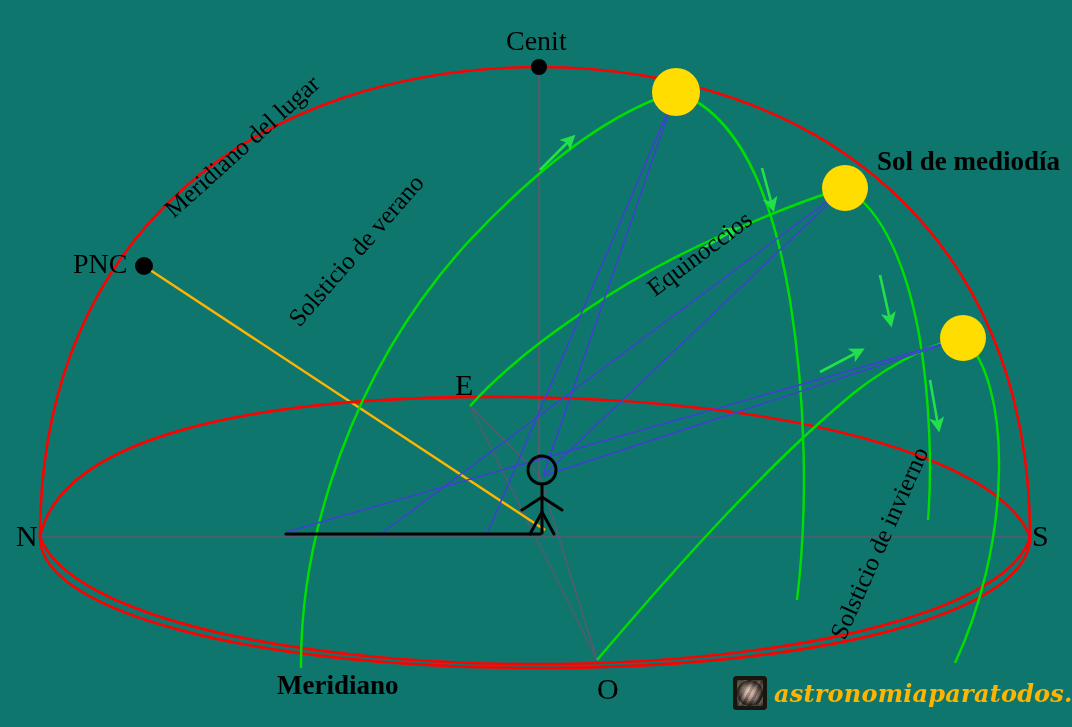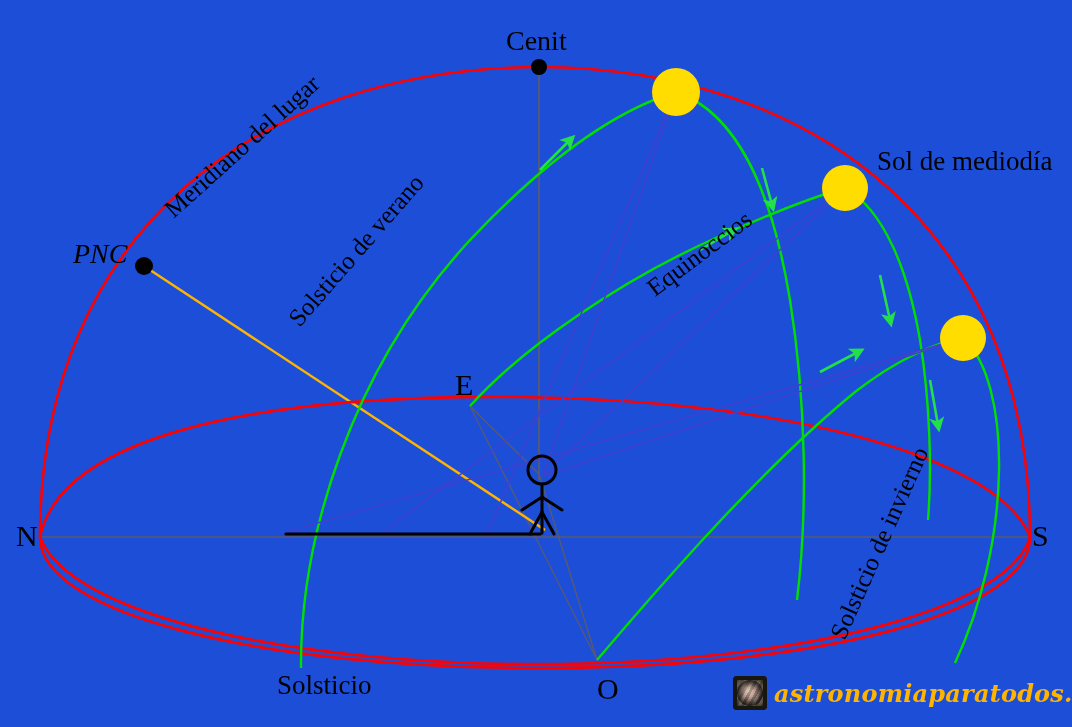--- a/index.html
+++ b/index.html
@@ -5,42 +5,42 @@
 <style>
   html, body {
     margin: 0;
     padding: 0;
     background: #ffffff;
   }
   #stage {
     position: relative;
     width: 1072px;
     height: 727px;
-    background: #1d4ed8;
+    background: #0f766e;
     overflow: hidden;
     font-family: "Liberation Serif", "DejaVu Serif", serif;
   }
   #stage svg {
     position: absolute;
     left: 0;
     top: 0;
     width: 1072px;
     height: 727px;
   }
   .lbl {
     position: absolute;
     color: #000000;
     font-family: "Liberation Serif", "DejaVu Serif", serif;
     white-space: nowrap;
     line-height: 1;
     user-select: none;
   }
   .lbl-cardinal { font-size: 30px; }
   .lbl-point    { font-size: 28px; }
-  .lbl-big      { font-size: 27px; }
+  .lbl-big      { font-size: 27px; font-weight: bold; }
   .lbl-curve    { font-size: 25px; transform-origin: 0 50%; }
   .wm {
     position: absolute;
     display: flex;
     align-items: center;
     gap: 7px;
   }
   .wm-logo {
     width: 34px;
     height: 34px;
@@ -181,41 +181,41 @@
 
     <g>
       <circle cx="676" cy="92" r="24" fill="#ffdd00"></circle>
       <circle cx="845" cy="188" r="23" fill="#ffdd00"></circle>
       <circle cx="963" cy="338" r="23" fill="#ffdd00"></circle>
     </g>
   </svg>
 
   <div class="lbl lbl-point" style="left:506px; top:27px;">Cenit</div>
 
-  <div class="lbl lbl-point" style="left:73px; top:240px;font-style:italic;">PNC</div>
+  <div class="lbl lbl-point" style="left:73px; top:250px;">PNC</div>
 
   <div class="lbl lbl-cardinal" style="left:16px; top:521px;">N</div>
 
   <div class="lbl lbl-cardinal" style="left:1032px; top:521px;">S</div>
 
   <div class="lbl lbl-cardinal" style="left:455px; top:370px;">E</div>
 
   <div class="lbl lbl-cardinal" style="left:597px; top:674px;">O</div>
 
   <div class="lbl lbl-big" style="left:877px; top:148px;">Sol de mediodía</div>
 
   <div class="lbl lbl-curve" style="left:168px; top:200px; transform: rotate(-42deg);">Meridiano del lugar</div>
 
   <div class="lbl lbl-curve" style="left:293px; top:310px; transform: rotate(-49deg);">Solsticio de verano</div>
 
   <div class="lbl lbl-curve" style="left:650px; top:278px; transform: rotate(-37deg);">Equinoccios</div>
 
   <div class="lbl lbl-curve" style="left:837px; top:625px; transform: rotate(-66deg);">Solsticio de invierno</div>
 
-  <div class="lbl lbl-big" style="left:277px; top:672px;">Solsticio</div>
+  <div class="lbl lbl-big" style="left:277px; top:672px;">Meridiano</div>
 
 
   <div class="wm" style="left:733px; top:676px;">
     <div class="wm-logo"></div>
     <div class="wm-text">astronomiaparatodos.com</div>
   </div>
 
 </div>
 
 </body></html>

